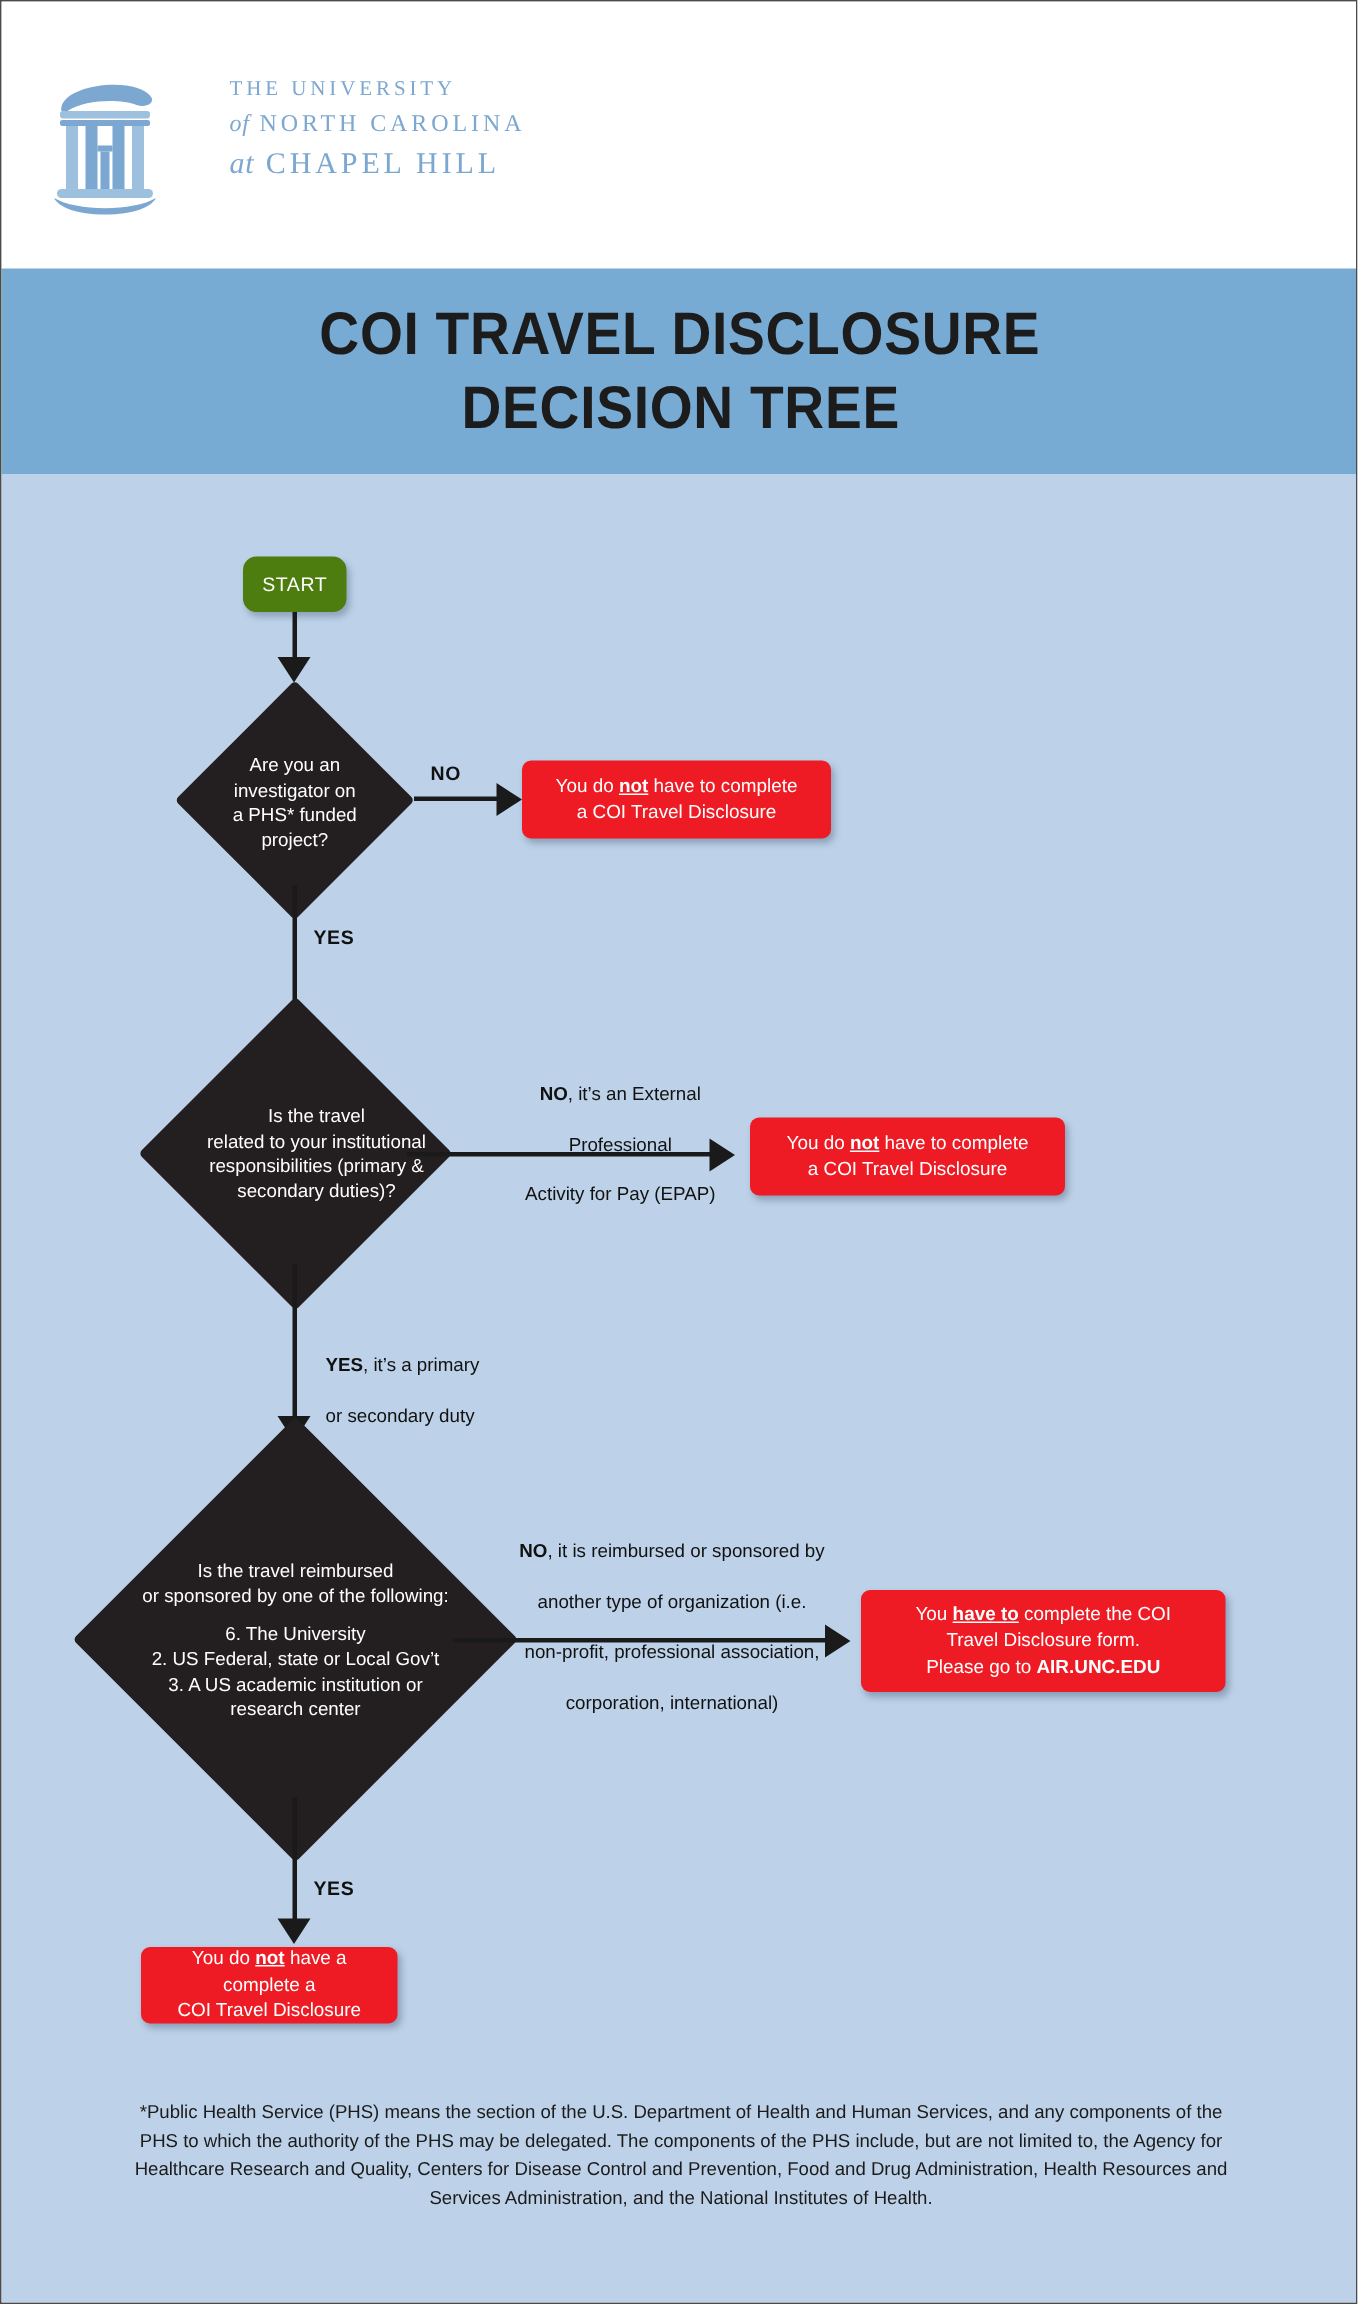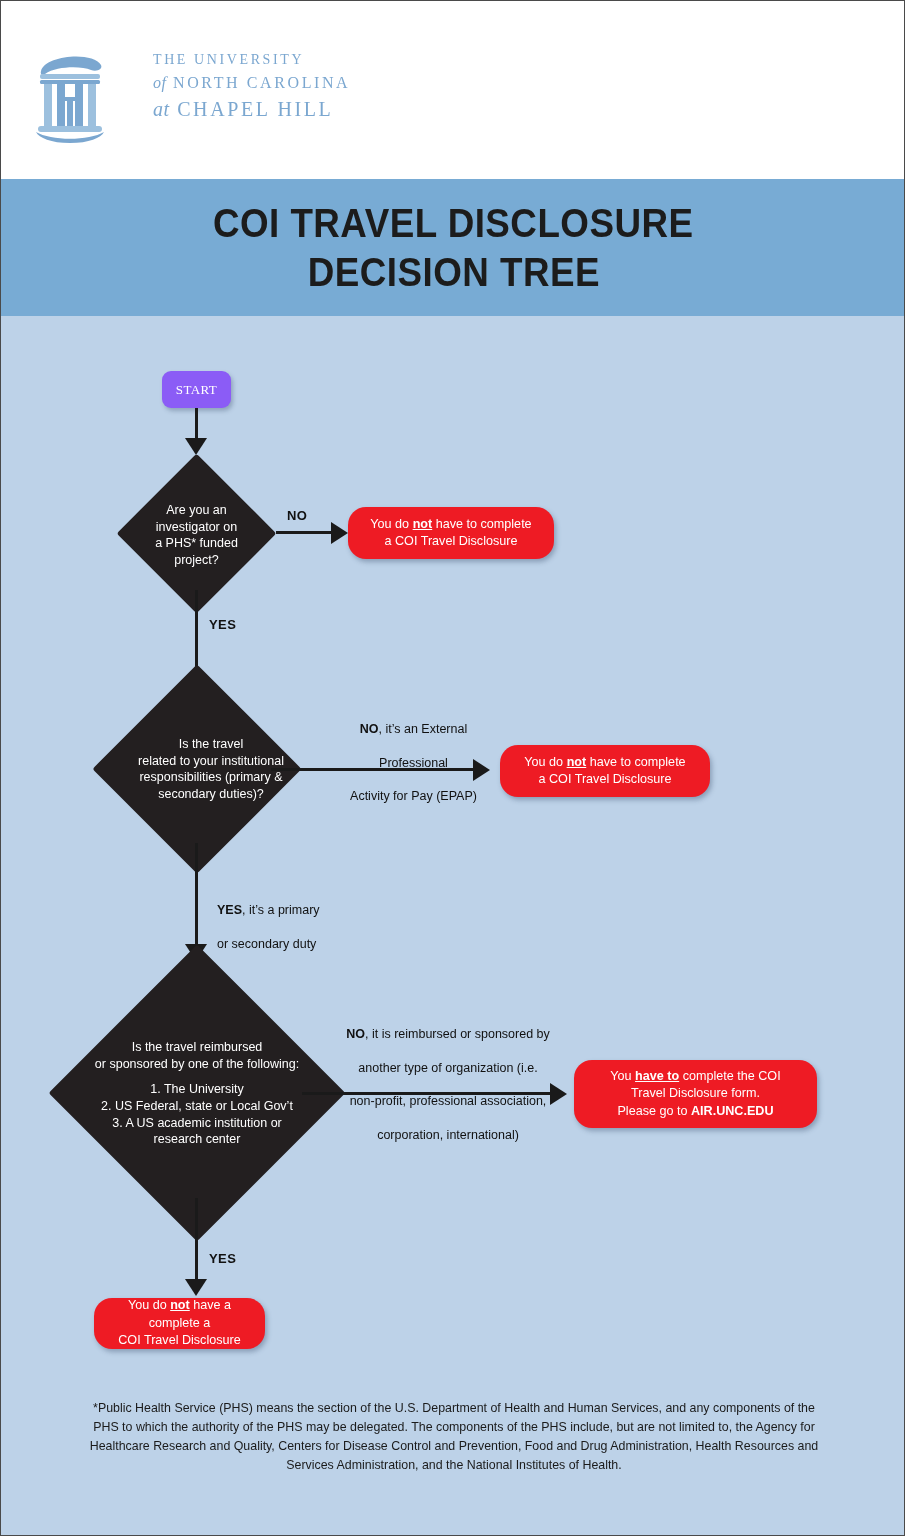--- a/index.html
+++ b/index.html
@@ -79,30 +79,29 @@
     position: absolute;
     left: 0; top: 315px;
     width: 905px;
     height: 1219px;
     background: #BDD2E8;
   }
 
   
   .node-start {
     position: absolute;
-    background: #8b5cf6;
+    background: #4d7c0f;
     border-radius: 9px;
     color: #ffffff;
     font-size: 13px;
     letter-spacing: 0.4px;
     display: flex;
     align-items: center;
     justify-content: center;
     box-shadow: 2px 3px 4px rgba(60,80,110,0.35);
-    font-family: Liberation Serif, serif;
   }
   .diamond {
     position: absolute;
     background: #231f20;
     transform: rotate(45deg);
     border-radius: 3px;
   }
   .diamond-label {
     position: absolute;
     color: #ffffff;
@@ -115,21 +114,21 @@
     position: absolute;
     color: #ffffff;
     font-size: 12.5px;
     line-height: 1.34;
     text-align: center;
     white-space: pre-line;
   }
   .redbox {
     position: absolute;
     background: #EE1B24;
-    border-radius: 18px;
+    border-radius: 6px;
     color: #ffffff;
     font-size: 12.6px;
     line-height: 1.38;
     text-align: center;
     display: flex;
     align-items: center;
     justify-content: center;
     padding: 6px 10px;
     box-sizing: border-box;
     box-shadow: 2px 3px 5px rgba(60,80,110,0.40);
@@ -279,21 +278,21 @@
     <div class="vline" style="left:194px; top:527px; height:104px;"></div>
     <div class="arrow-down" style="left:184px; top:628px;"></div>
     <div class="edge-label" style="left:216px; top:569px;">
       <b>YES</b><span>, it’s a primary</span><br>
       <span>or secondary duty</span>
     </div>
 
     <div class="diamond" style="left:91px; top:672px; width:210px; height:210px;"></div>
     <div class="diamond-label" style="left:36px; top:723px; width:320px;">Is the travel reimbursed
 or sponsored by one of the following:</div>
-    <div class="diamond-list" style="left:36px; top:765px; width:320px;">1.   The University
+    <div class="diamond-list" style="left:36px; top:765px; width:320px;">6.   The University
 2.   US Federal, state or Local Gov’t
 3.   A US academic institution or
 research center</div>
 
     <div class="hline" style="left:301px; top:776px; width:250px;"></div>
     <div class="arrow-right" style="left:549px; top:767px;"></div>
     <div class="edge-label center" style="left:331px; top:693px; width:232px;">
       <b>NO</b><span>, it is reimbursed or sponsored by</span><br>
       <span>another type of organization (i.e.</span><br>
       <span>non-profit, professional association,</span><br>

